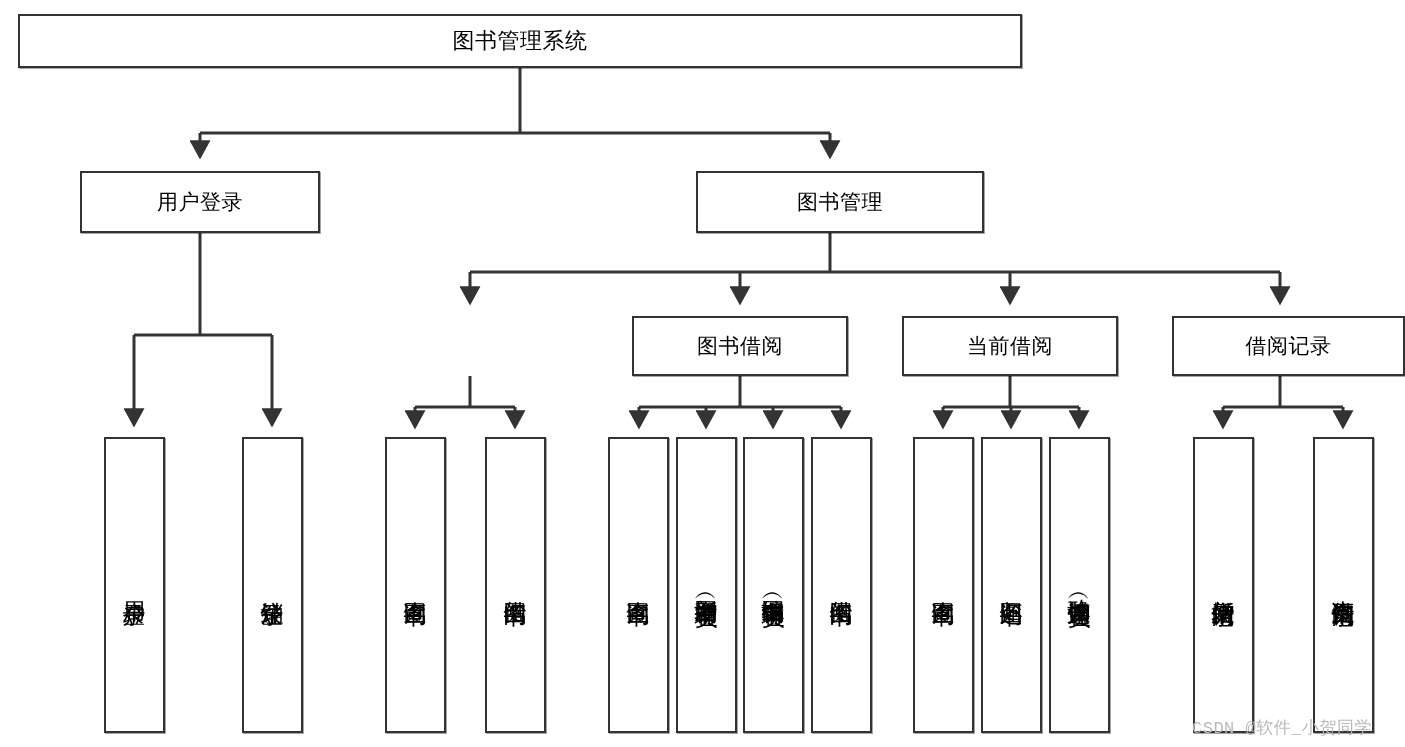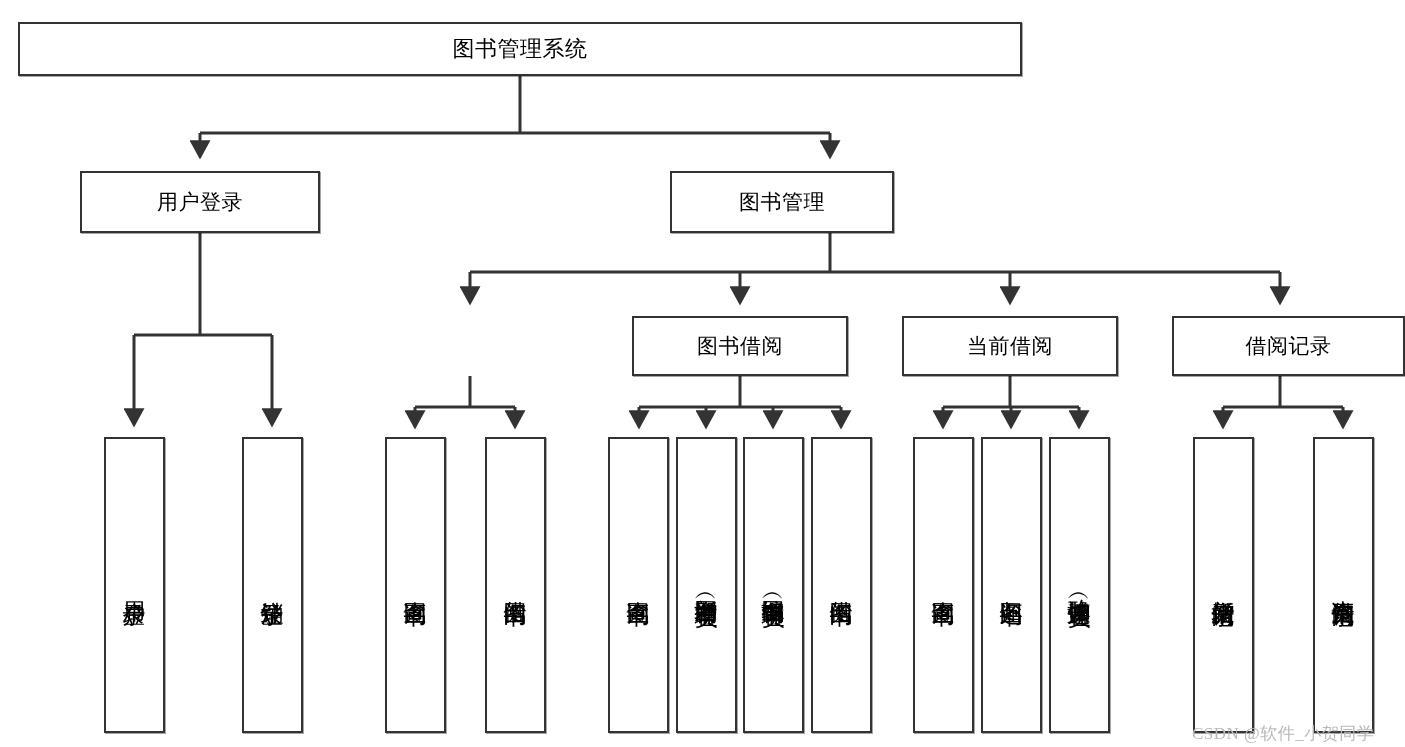--- a/index.html
+++ b/index.html
@@ -65,23 +65,22 @@
     line-height: 1.05;
     letter-spacing: 1px;
     white-space: nowrap;
     max-height: 100%;
   }
   .watermark {
     position: absolute;
     color: #b9b9b9;
     font-size: 17px;
     white-space: nowrap;
-    font-family: Liberation Serif, serif;
+    font-family: Liberation Mono, monospace;
     letter-spacing: 0.5px;
-    margin-top: 6px;
   }
 </style>
 </head>
 <body>
 
 <div id="canvas">
 
   <svg id="edges" viewBox="0 0 1405 747" xmlns="http://www.w3.org/2000/svg">
     <defs>
       <marker id="arrow" viewBox="0 0 12 12" refX="9" refY="6" markerWidth="7" markerHeight="7" orient="auto-start-reverse">
@@ -125,28 +124,28 @@
       <path d="M 1011 407 L 1011 426" marker-end="url(#arrow)"></path>
       <path d="M 1079 407 L 1079 426" marker-end="url(#arrow)"></path>
 
       <path d="M 1280 376 L 1280 407"></path>
       <path d="M 1223 407 L 1343 407"></path>
       <path d="M 1223 407 L 1223 426" marker-end="url(#arrow)"></path>
       <path d="M 1343 407 L 1343 426" marker-end="url(#arrow)"></path>
     </g>
   </svg>
 
-  <div class="node h root" style="left:18px; top:22px; width:1004px; height:54px;">
+  <div class="node h root" style="left:18px; top:14px; width:1004px; height:54px;">
     <span class="label">图书管理系统</span>
   </div>
 
   <div class="node h" style="left:80px; top:171px; width:240px; height:62px;">
     <span class="label">用户登录</span>
   </div>
-  <div class="node h" style="left:670px; top:171px; width:224px; height:62px;">
+  <div class="node h" style="left:696px; top:171px; width:288px; height:62px;">
     <span class="label">图书管理</span>
   </div>
 
   <div class="node h" style="left:902px; top:316px; width:216px; height:60px;">
     <span class="label">当前借阅</span>
   </div>
   <div class="node h" style="left:632px; top:316px; width:216px; height:60px;">
     <span class="label">图书借阅</span>
   </div>
   <div class="node h" style="left:1172px; top:316px; width:233px; height:60px;">

